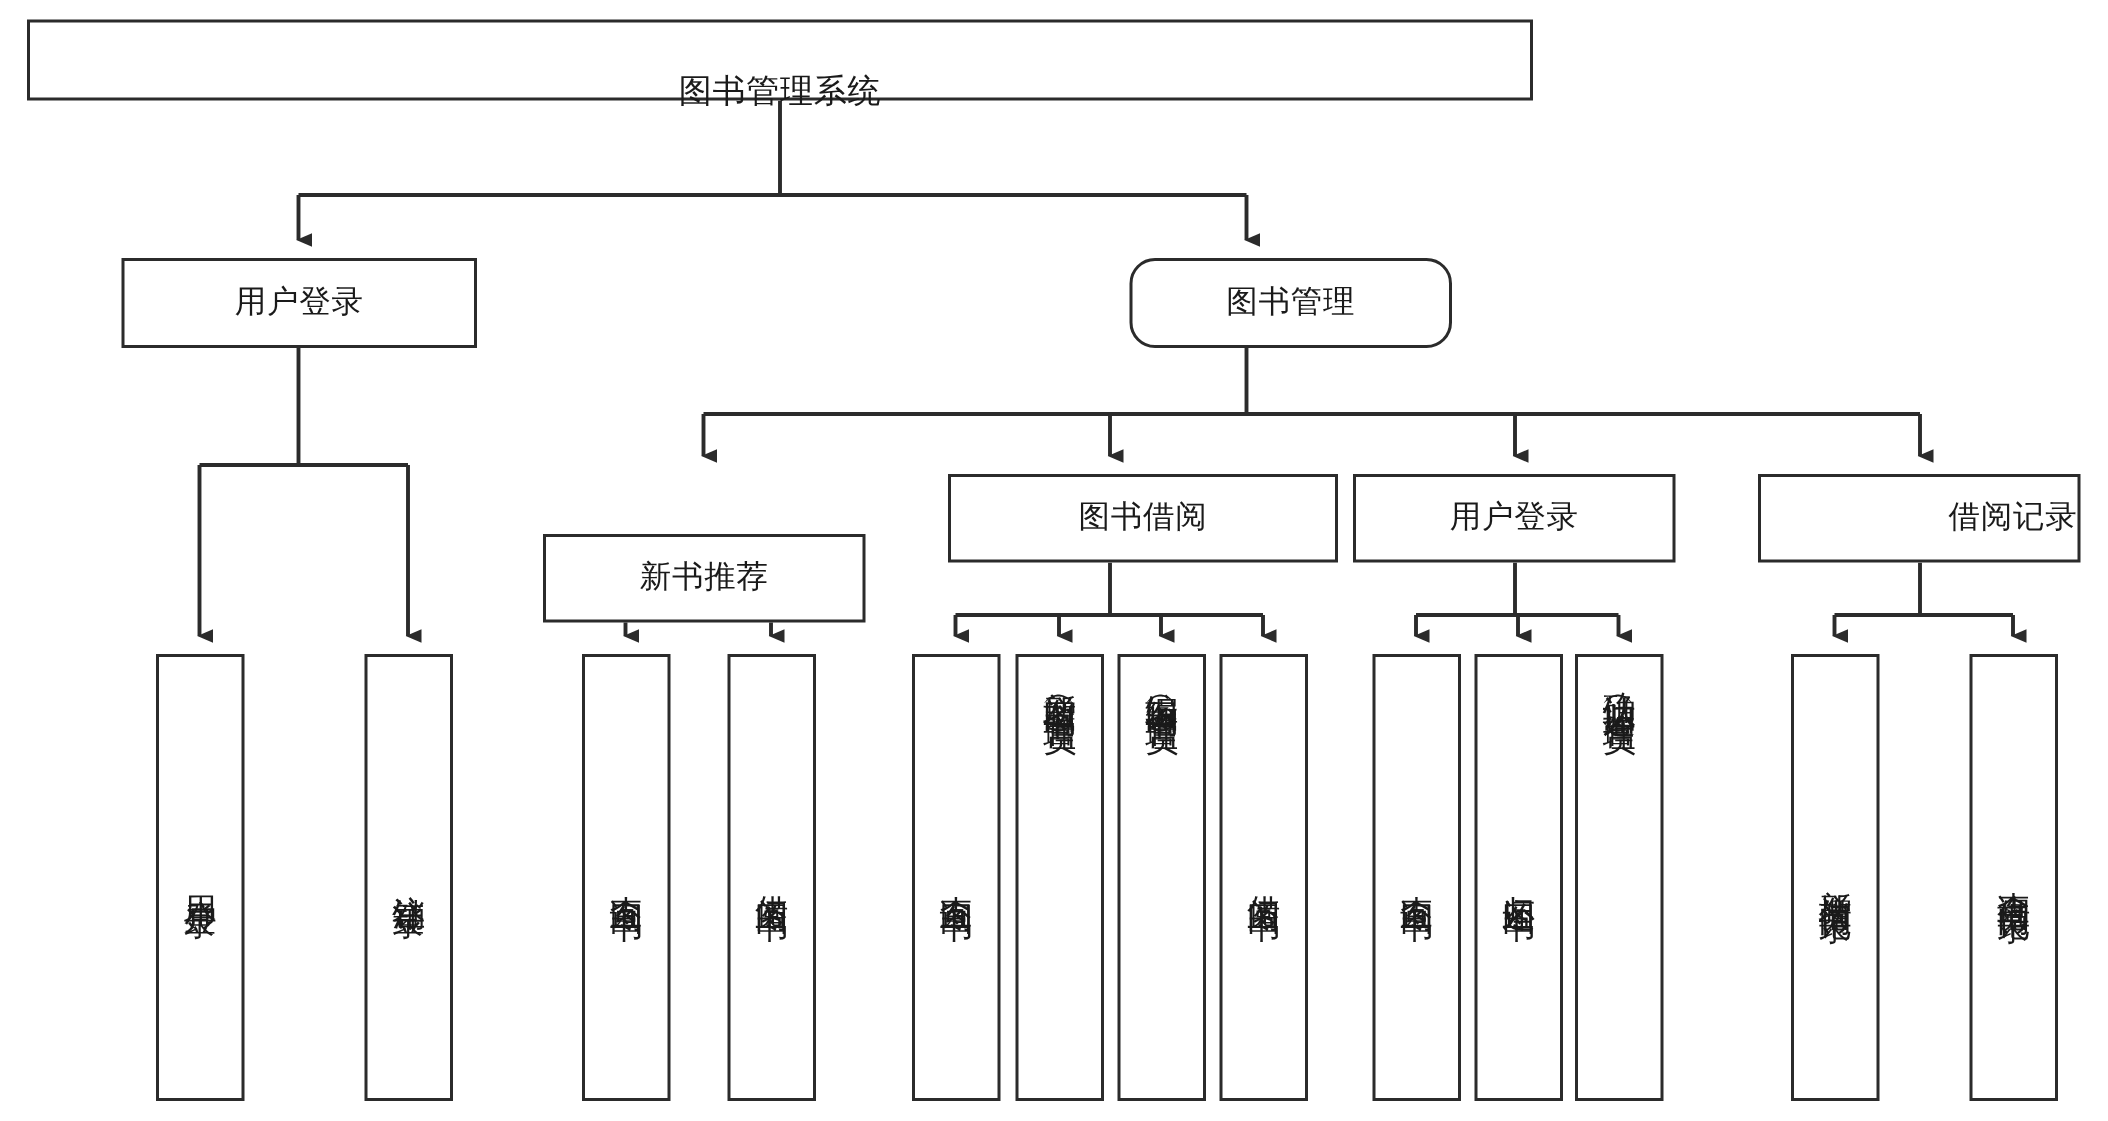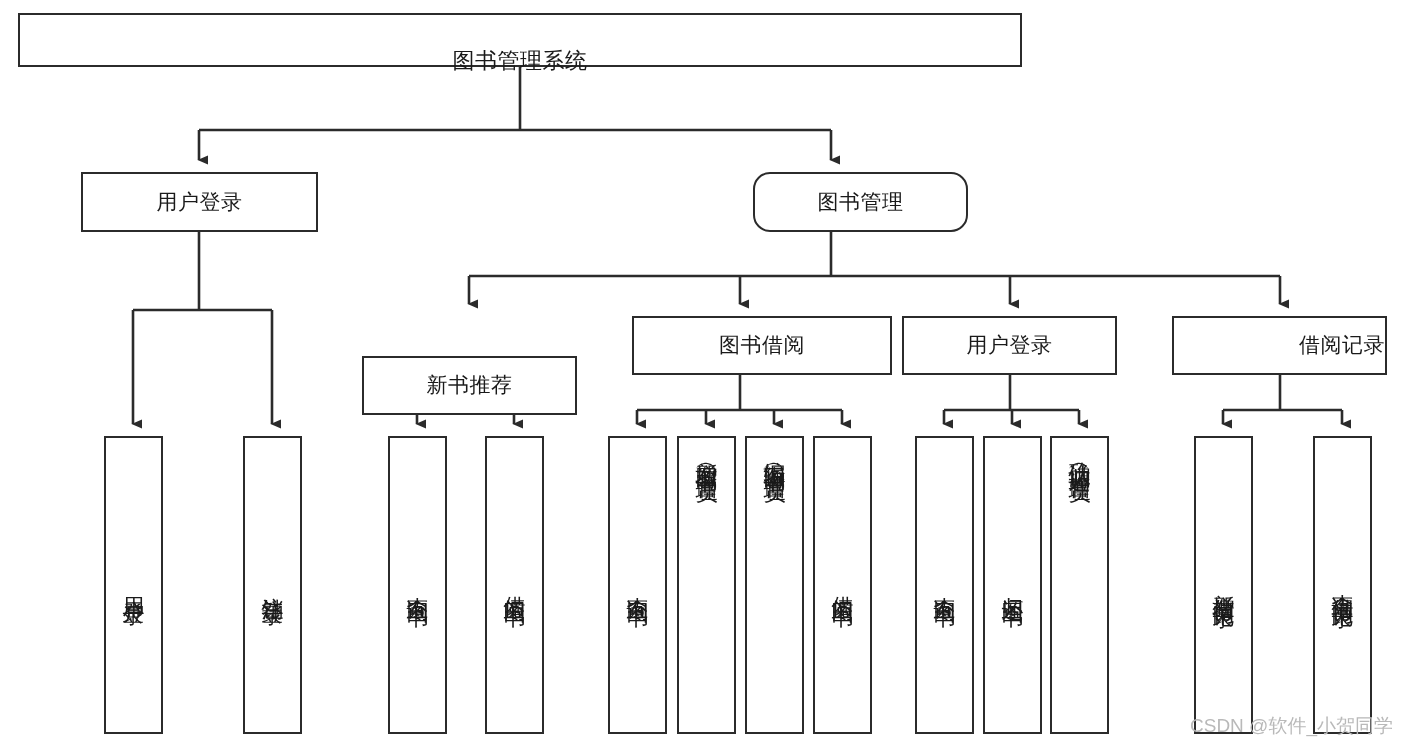--- a/index.html
+++ b/index.html
@@ -194,15 +194,14 @@
     <span class="node-label">确认归还（管理员）</span>
   </div>
 
   <div class="node v centered" style="left:1194px; top:436px; width:59px; height:298px;">
     <span class="node-label">新增借阅记录</span>
   </div>
   <div class="node v centered" style="left:1313px; top:436px; width:59px; height:298px;">
     <span class="node-label">查询借阅记录</span>
   </div>
 
-  <div class="watermark">CSDN @软件_小贺同学</div>
 
 </div>
 
 </body></html>

